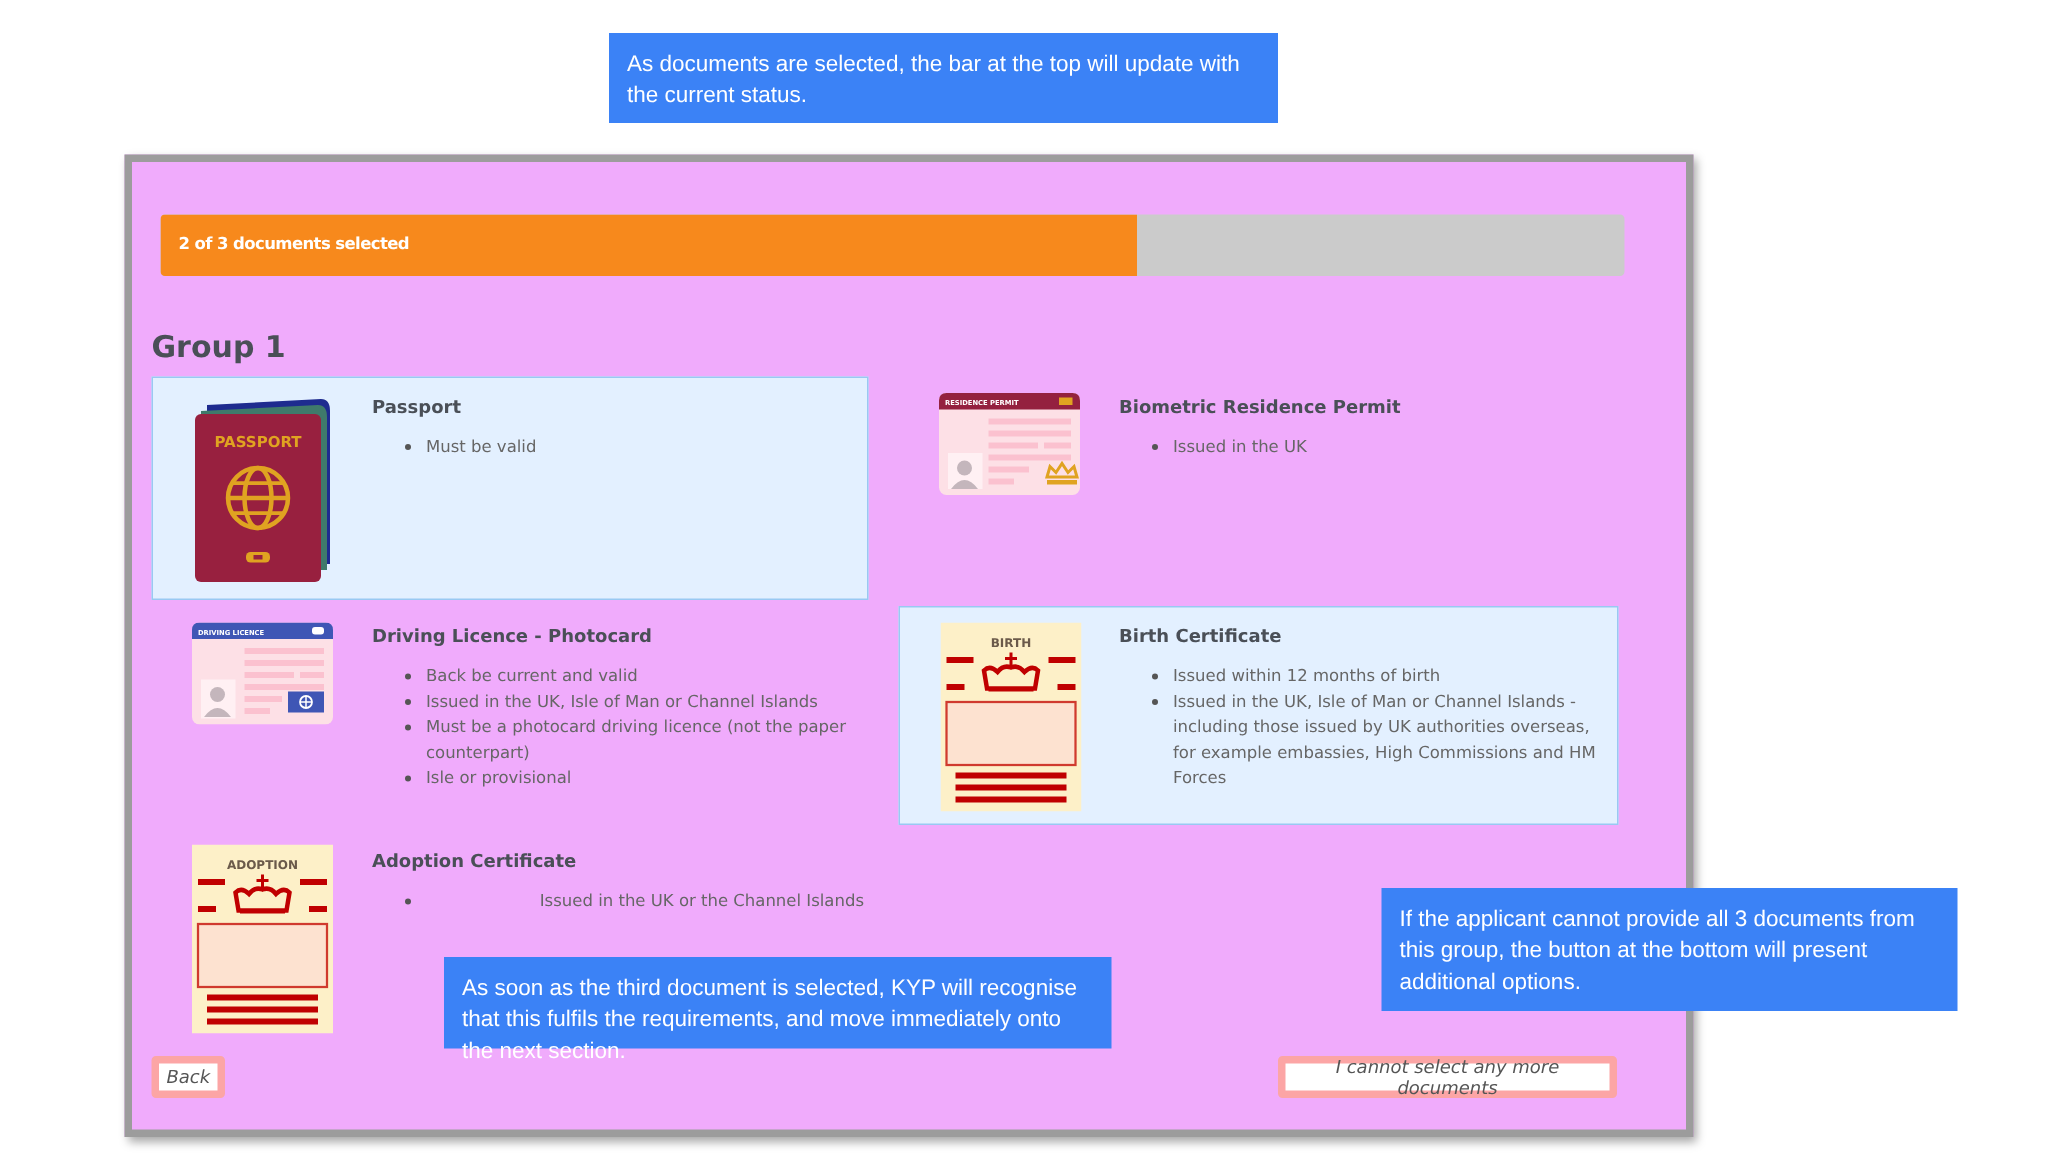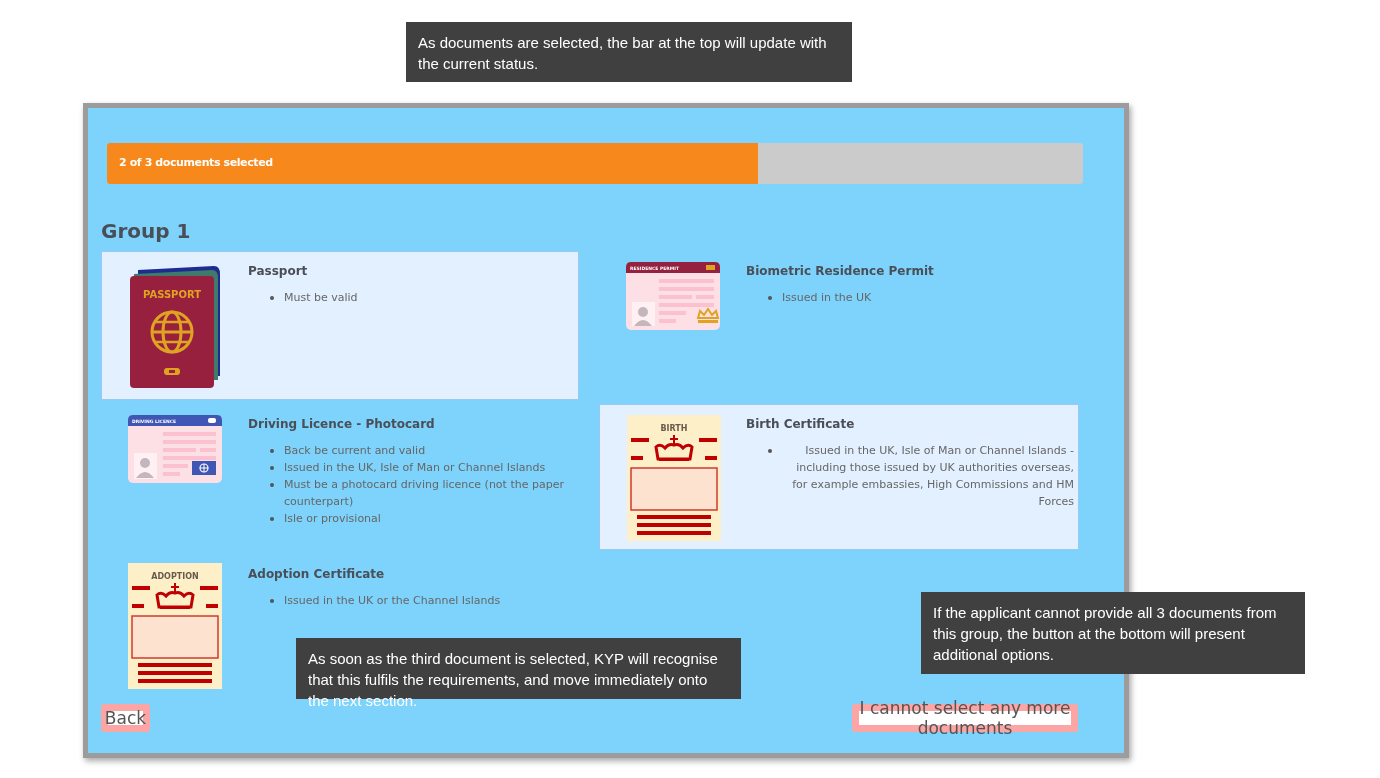--- a/index.html
+++ b/index.html
@@ -1,37 +1,37 @@
 <!DOCTYPE html>
 <html><head>
   <meta charset="utf-8">
   <style>
     * { box-sizing: border-box; margin: 0; padding: 0; }
     html, body { width: 1380px; height: 778px; background: #ffffff; overflow: hidden; }
     body { position: relative; font-family: "DejaVu Sans", sans-serif; color: #555; }
 
     .callout {
       position: absolute;
-      background: #404040;
+      background: #3b82f6;
       color: #ffffff;
       font-family: "Liberation Sans", sans-serif;
       font-size: 15px;
       line-height: 21px;
       padding: 10px 12px 8px 12px;
       z-index: 10;
     }
     #callout-top { left: 406px; top: 22px; width: 446px; height: 60px; }
     #callout-third { left: 296px; top: 638px; width: 445px; height: 61px; }
     #callout-right { left: 921px; top: 592px; width: 384px; height: 82px; }
 
     .frame {
       position: absolute;
       left: 83px; top: 103px;
       width: 1046px; height: 655px;
-      background: #7dd3fc;
+      background: #f0abfc;
       border: 5px solid #9c9c9c;
       box-shadow: 2px 3px 6px rgba(0,0,0,0.35);
     }
 
     .progress {
       position: absolute;
       left: 19px; top: 35px;
       width: 976px; height: 41px;
       background: #cbcbcb;
       border-radius: 3px;
@@ -74,32 +74,33 @@
     }
     .doc li::before {
       content: ""; position: absolute; left: 4px; top: 7px;
       width: 4px; height: 4px; border-radius: 50%; background: #555;
     }
     .doc .icon { position: absolute; }
 
     #doc-passport { left: 13px; top: 143px; height: 149px; }
     #doc-brp { left: 511px; top: 143px; height: 149px; }
     #doc-driving { left: 13px; top: 296px; height: 146px; }
-    #doc-birth { left: 511px; top: 296px; height: 146px; width: 480px; text-align: right; }
-    #doc-adoption { left: 13px; top: 446px; height: 140px; }
+    #doc-birth { left: 511px; top: 296px; height: 146px; width: 480px; }
+    #doc-adoption { left: 13px; top: 446px; height: 140px; text-align: right; }
 
     .btn {
       position: absolute;
       background: #fff;
-      border: 7px solid #fca5a5;
+      border: 5px solid #fca5a5;
       border-radius: 3px;
-      font-size: 17px; color: #555;
+      font-size: 12px; color: #555;
       font-family: "DejaVu Sans", sans-serif;
       display: flex; align-items: center; justify-content: center;
       cursor: pointer;
+      font-style: italic;
     }
     #btn-back { left: 13px; top: 596px; width: 49px; height: 28px; }
     #btn-cannot { left: 764px; top: 596px; width: 226px; height: 28px; }
   </style>
 </head>
 <body>
 
 <div class="callout" id="callout-top">As documents are selected, the bar at the top will update with the current status.</div>
 
 <div class="frame">
@@ -198,20 +199,21 @@
       <line x1="43" y1="24" x2="51" y2="24" stroke="#c00000" stroke-width="2"></line>
       <path d="M31 44 L29 32 Q33 28 38 33 Q42 28 47 30 Q52 28 56 33 Q61 28 65 32 L63 44 Z" fill="none" stroke="#c00000" stroke-width="3"></path>
       <rect x="32" y="43" width="30" height="3" fill="#c00000"></rect>
       <rect x="4" y="53" width="86" height="42" fill="#fde2d0" stroke="#d03a2e" stroke-width="1.5"></rect>
       <rect x="10" y="100" width="74" height="4" fill="#c00000"></rect>
       <rect x="10" y="108" width="74" height="4" fill="#c00000"></rect>
       <rect x="10" y="116" width="74" height="4" fill="#c00000"></rect>
     </svg>
     <div class="title">Birth Certificate</div>
     <ul>
+      <li>Issued within 12 months of birth</li>
       <li>Issued in the UK, Isle of Man or Channel Islands - including those issued by UK authorities overseas, for example embassies, High Commissions and HM Forces</li>
     </ul>
   </div>
 
   <div class="doc" id="doc-adoption">
     <svg class="icon" style="left:26px;top:8px" width="94" height="126" viewBox="0 0 94 126">
       <rect x="0" y="0" width="94" height="126" fill="#fdf0c8"></rect>
       <text x="47" y="16" font-family="DejaVu Sans, sans-serif" font-size="8" font-weight="bold" fill="#6b5a4a" text-anchor="middle">ADOPTION</text>
       <rect x="4" y="23" width="18" height="4" fill="#c00000"></rect>
       <rect x="72" y="23" width="18" height="4" fill="#c00000"></rect>

